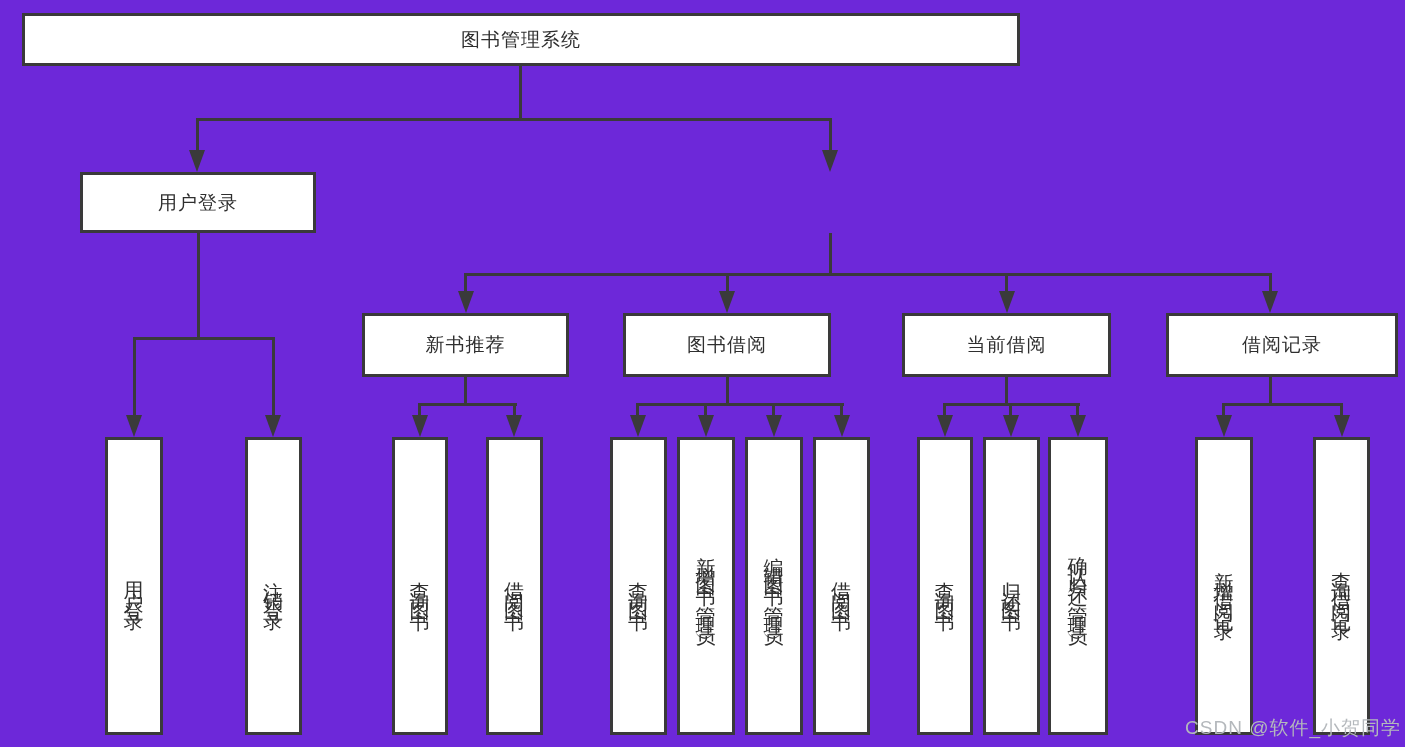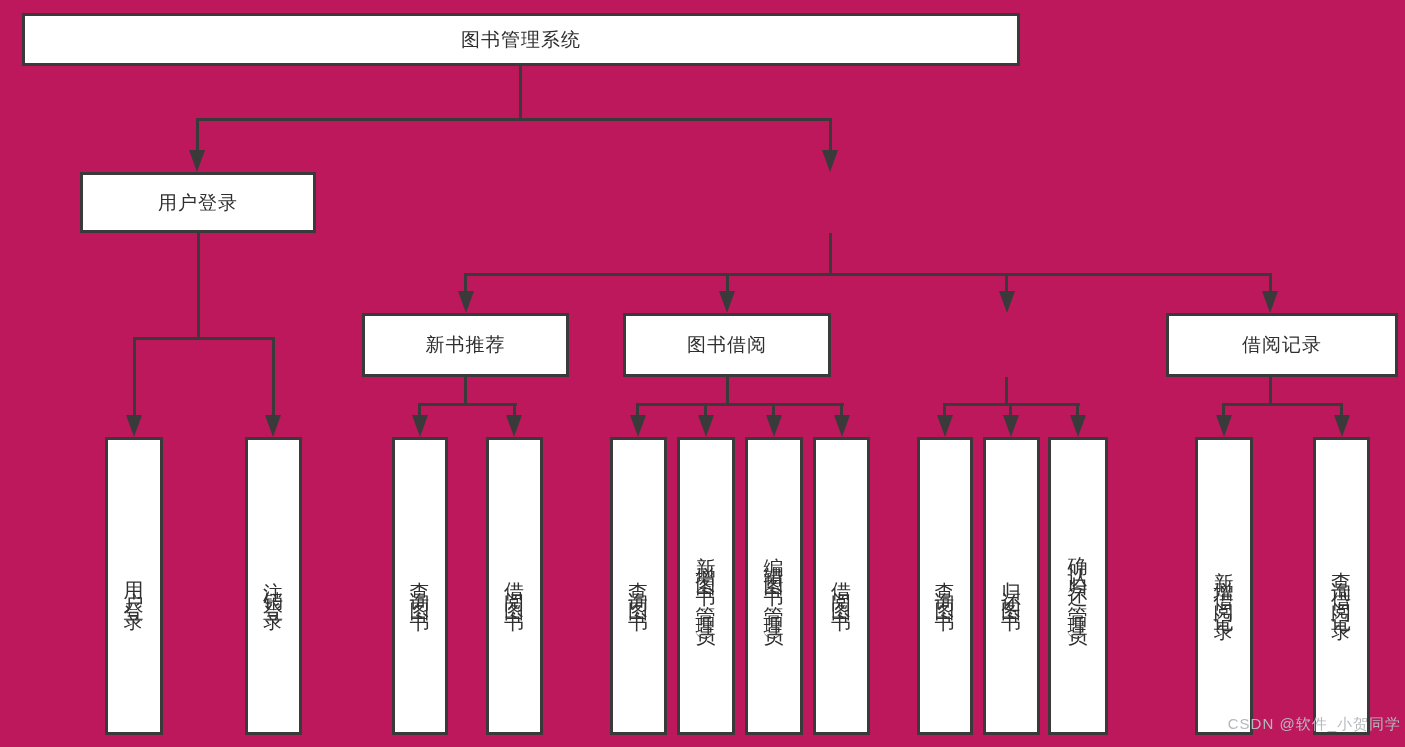--- a/index.html
+++ b/index.html
@@ -1,20 +1,20 @@
 <!DOCTYPE html>
 <html><head>
 <meta charset="utf-8">
 <style>
   html, body { margin: 0; padding: 0; background: #ffffff; }
   .canvas {
     position: relative;
     width: 1405px;
     height: 747px;
-    background: #be185d;
+    background: #6d28d9;
     overflow: hidden;
     font-family: "Liberation Sans", "DejaVu Sans", sans-serif;
   }
   .box {
     position: absolute;
     box-sizing: border-box;
     border: 3px solid #3a3a3a;
     background: #ffffff;
     display: flex;
     align-items: center;
@@ -50,21 +50,21 @@
     position: absolute;
     width: 0; height: 0;
     border-left: 8px solid transparent;
     border-right: 8px solid transparent;
     border-top: 22px solid #3a3a3a;
   }
   .watermark {
     position: absolute;
     top: 715px;
     right: 4px;
-    font-size: 15px;
+    font-size: 19px;
     color: #b4b8bc;
     letter-spacing: 1px;
     z-index: 10;
     white-space: nowrap;
     margin-left: 28px;
   }
 </style>
 </head>
 <body>
 
@@ -136,20 +136,23 @@
   <div class="box" style="left:80px; top:172px; width:236px; height:61px;">
     <span>用户登录</span>
   </div>
 
   <div class="box" style="left:623px; top:313px; width:208px; height:64px;">
     <span>图书借阅</span>
   </div>
   <div class="box" style="left:362px; top:313px; width:207px; height:64px;">
     <span>新书推荐</span>
   </div>
+  <div class="box" style="left:902px; top:313px; width:209px; height:64px;">
+    <span>当前借阅</span>
+  </div>
   <div class="box" style="left:1166px; top:313px; width:232px; height:64px;">
     <span>借阅记录</span>
   </div>
 
   <div class="vbox" style="left:105px; width:58px;">
     <span class="vtext">用户登录</span>
   </div>
   <div class="vbox" style="left:245px; width:57px;">
     <span class="vtext">注销登录</span>
   </div>

